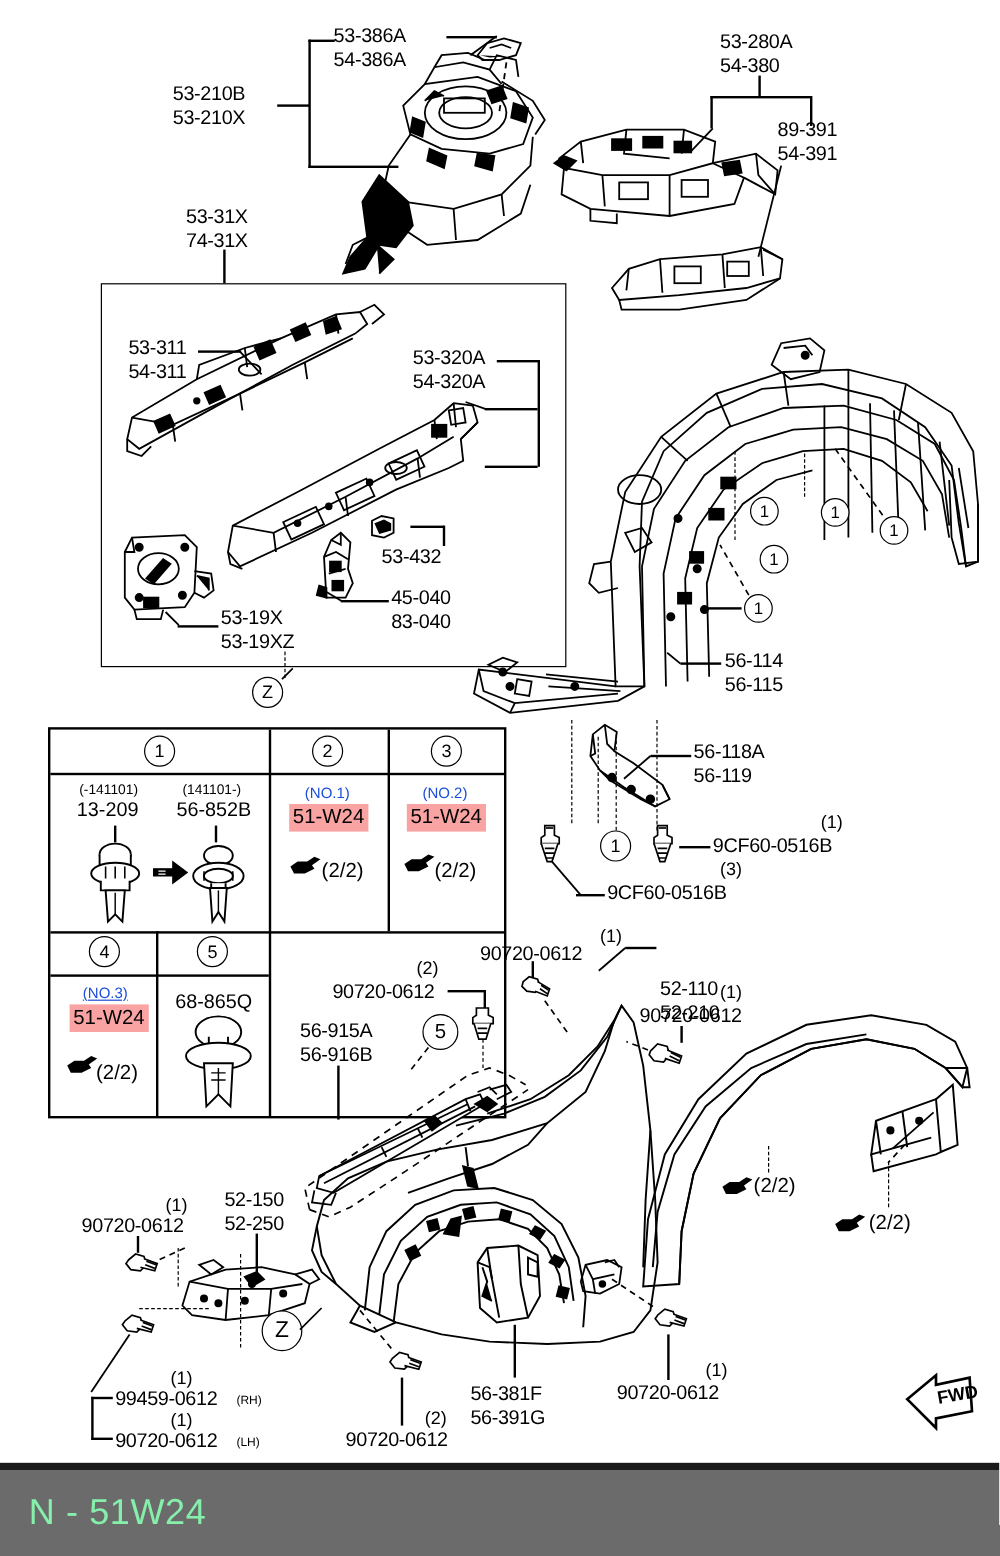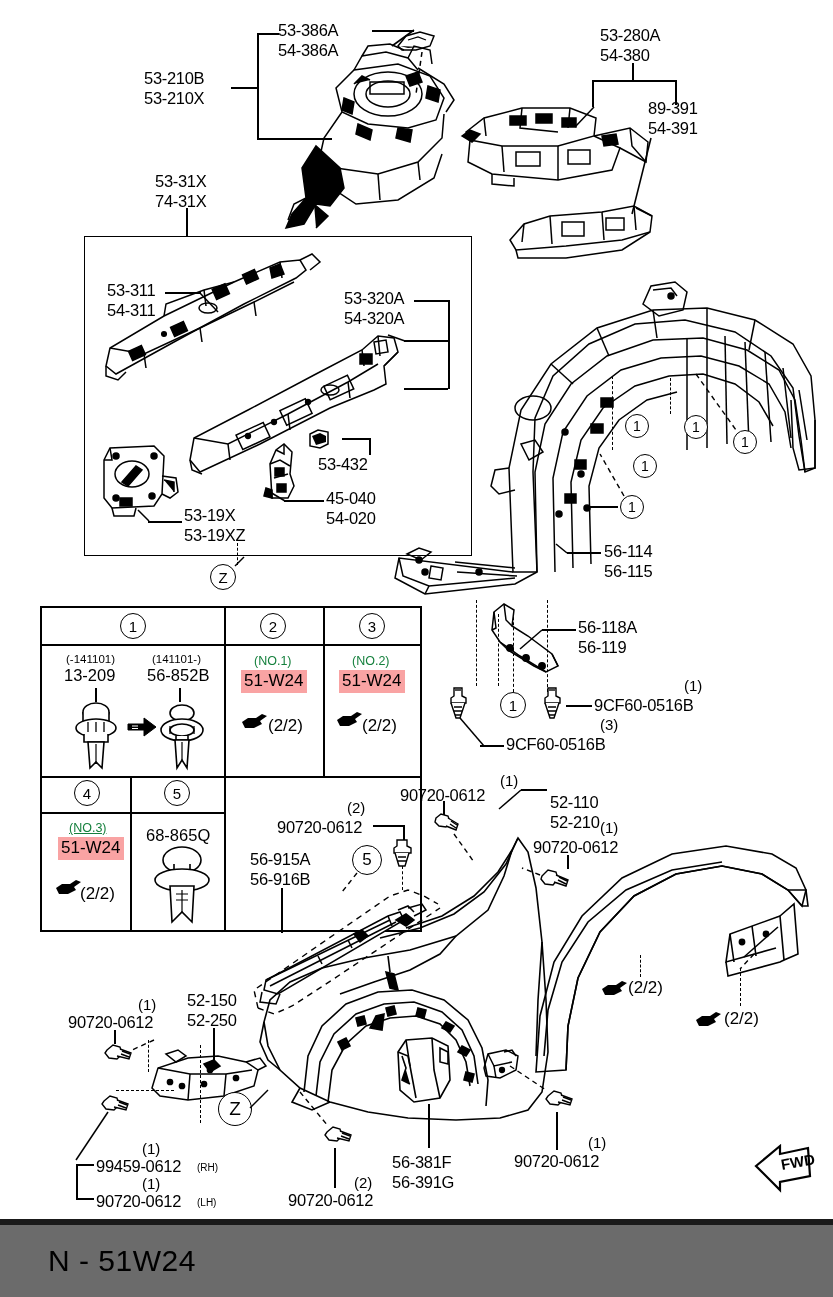--- a/index.html
+++ b/index.html
@@ -95,21 +95,21 @@
   .lg-date {
     position:absolute;
     font-size:11.5px;
     white-space:nowrap;
     color:#000;
   }
   .lg-no {
     position:absolute;
     font-size:12.5px;
     white-space:nowrap;
-    color:#15803d;
+    color:#1d4ed8;
   }
   .lg-w24 {
     position:absolute;
     font-size:17px;
     white-space:nowrap;
     color:#000;
     background:#f9a3a3;
     padding:1px 3px 2px 3px;
   }
   .lg-qty {
@@ -128,25 +128,25 @@
     display:flex; align-items:center;
   }
   #footer .ftxt {
     color:#ffffff;
     font-size:30px;
     font-family:"Liberation Sans", sans-serif;
     letter-spacing:0.5px;
     margin-left:166px;
   }
   #footer .ftxt2 {
-    color:#000000;
+    color:#86efac;
     font-size:30px;
     font-family:"Liberation Sans", sans-serif;
     letter-spacing:0.5px;
-    margin-left:48px;
+    margin-left:24px;
   }
   #footer-top-edge {
     position:absolute; left:0; top:1219px; width:833px; height:6px; background:#1a1a1a;
   }
 
   svg { display:block; overflow:visible; }
   .art { position:absolute; }
 </style>
 </head>
 <body>
@@ -358,21 +358,21 @@
   <div class="ln vline" style="left:369px; top:438px; height:17px;"></div>
   <div class="art" style="left:306px; top:428px;">
     <svg width="28" height="22">
       <path d="M4 18 L4 6 L12 2 L22 4 L22 16 L14 20 Z" fill="none" stroke="#000" stroke-width="1.5"></path>
       <path d="M6 8 L14 5 L20 8 L20 14 L10 17 Z" fill="#000"></path>
     </svg>
   </div>
 
   <div class="lbl two" style="left:326px; top:488px;">
     <div>45-040</div>
-    <div>54-020</div>
+    <div>83-040</div>
   </div>
   <div class="ln hline" style="left:284px; top:500px; width:40px;"></div>
   <div class="art" style="left:268px; top:490px;">
     <svg width="20" height="14">
         <line x1="17" y1="11" x2="2" y2="2" stroke="#000" stroke-width="1.5"></line>
       </svg>
   </div>
 
   <svg class="art" style="left:258px; top:440px;" width="46" height="62">
     <g fill="none" stroke="#000" stroke-width="1.5">
@@ -782,21 +782,21 @@
       <path d="M16 6 L26 12 L24 18 L14 14"></path>
       <path d="M19 9 L25 13 M18 12 L24 16"></path>
     </g>
   </svg>
   <div class="art" style="left:452px; top:832px;">
     <svg width="26" height="32">
         <line x1="2" y1="2" x2="22" y2="30" stroke="#000" stroke-width="1.4" stroke-dasharray="5,4"></line>
       </svg>
   </div>
 
-  <div class="lbl two" style="left:550px; top:792px;">
+  <div class="lbl two" style="left:550px; top:814px;">
     <div>52-110</div>
     <div>52-210</div>
   </div>
   <div class="ln hline" style="left:521px; top:789px; width:26px;"></div>
   <div class="art" style="left:497px; top:789px;">
     <svg width="26" height="22">
         <line x1="24" y1="1" x2="2" y2="20" stroke="#000" stroke-width="1.5"></line>
       </svg>
   </div>
 

